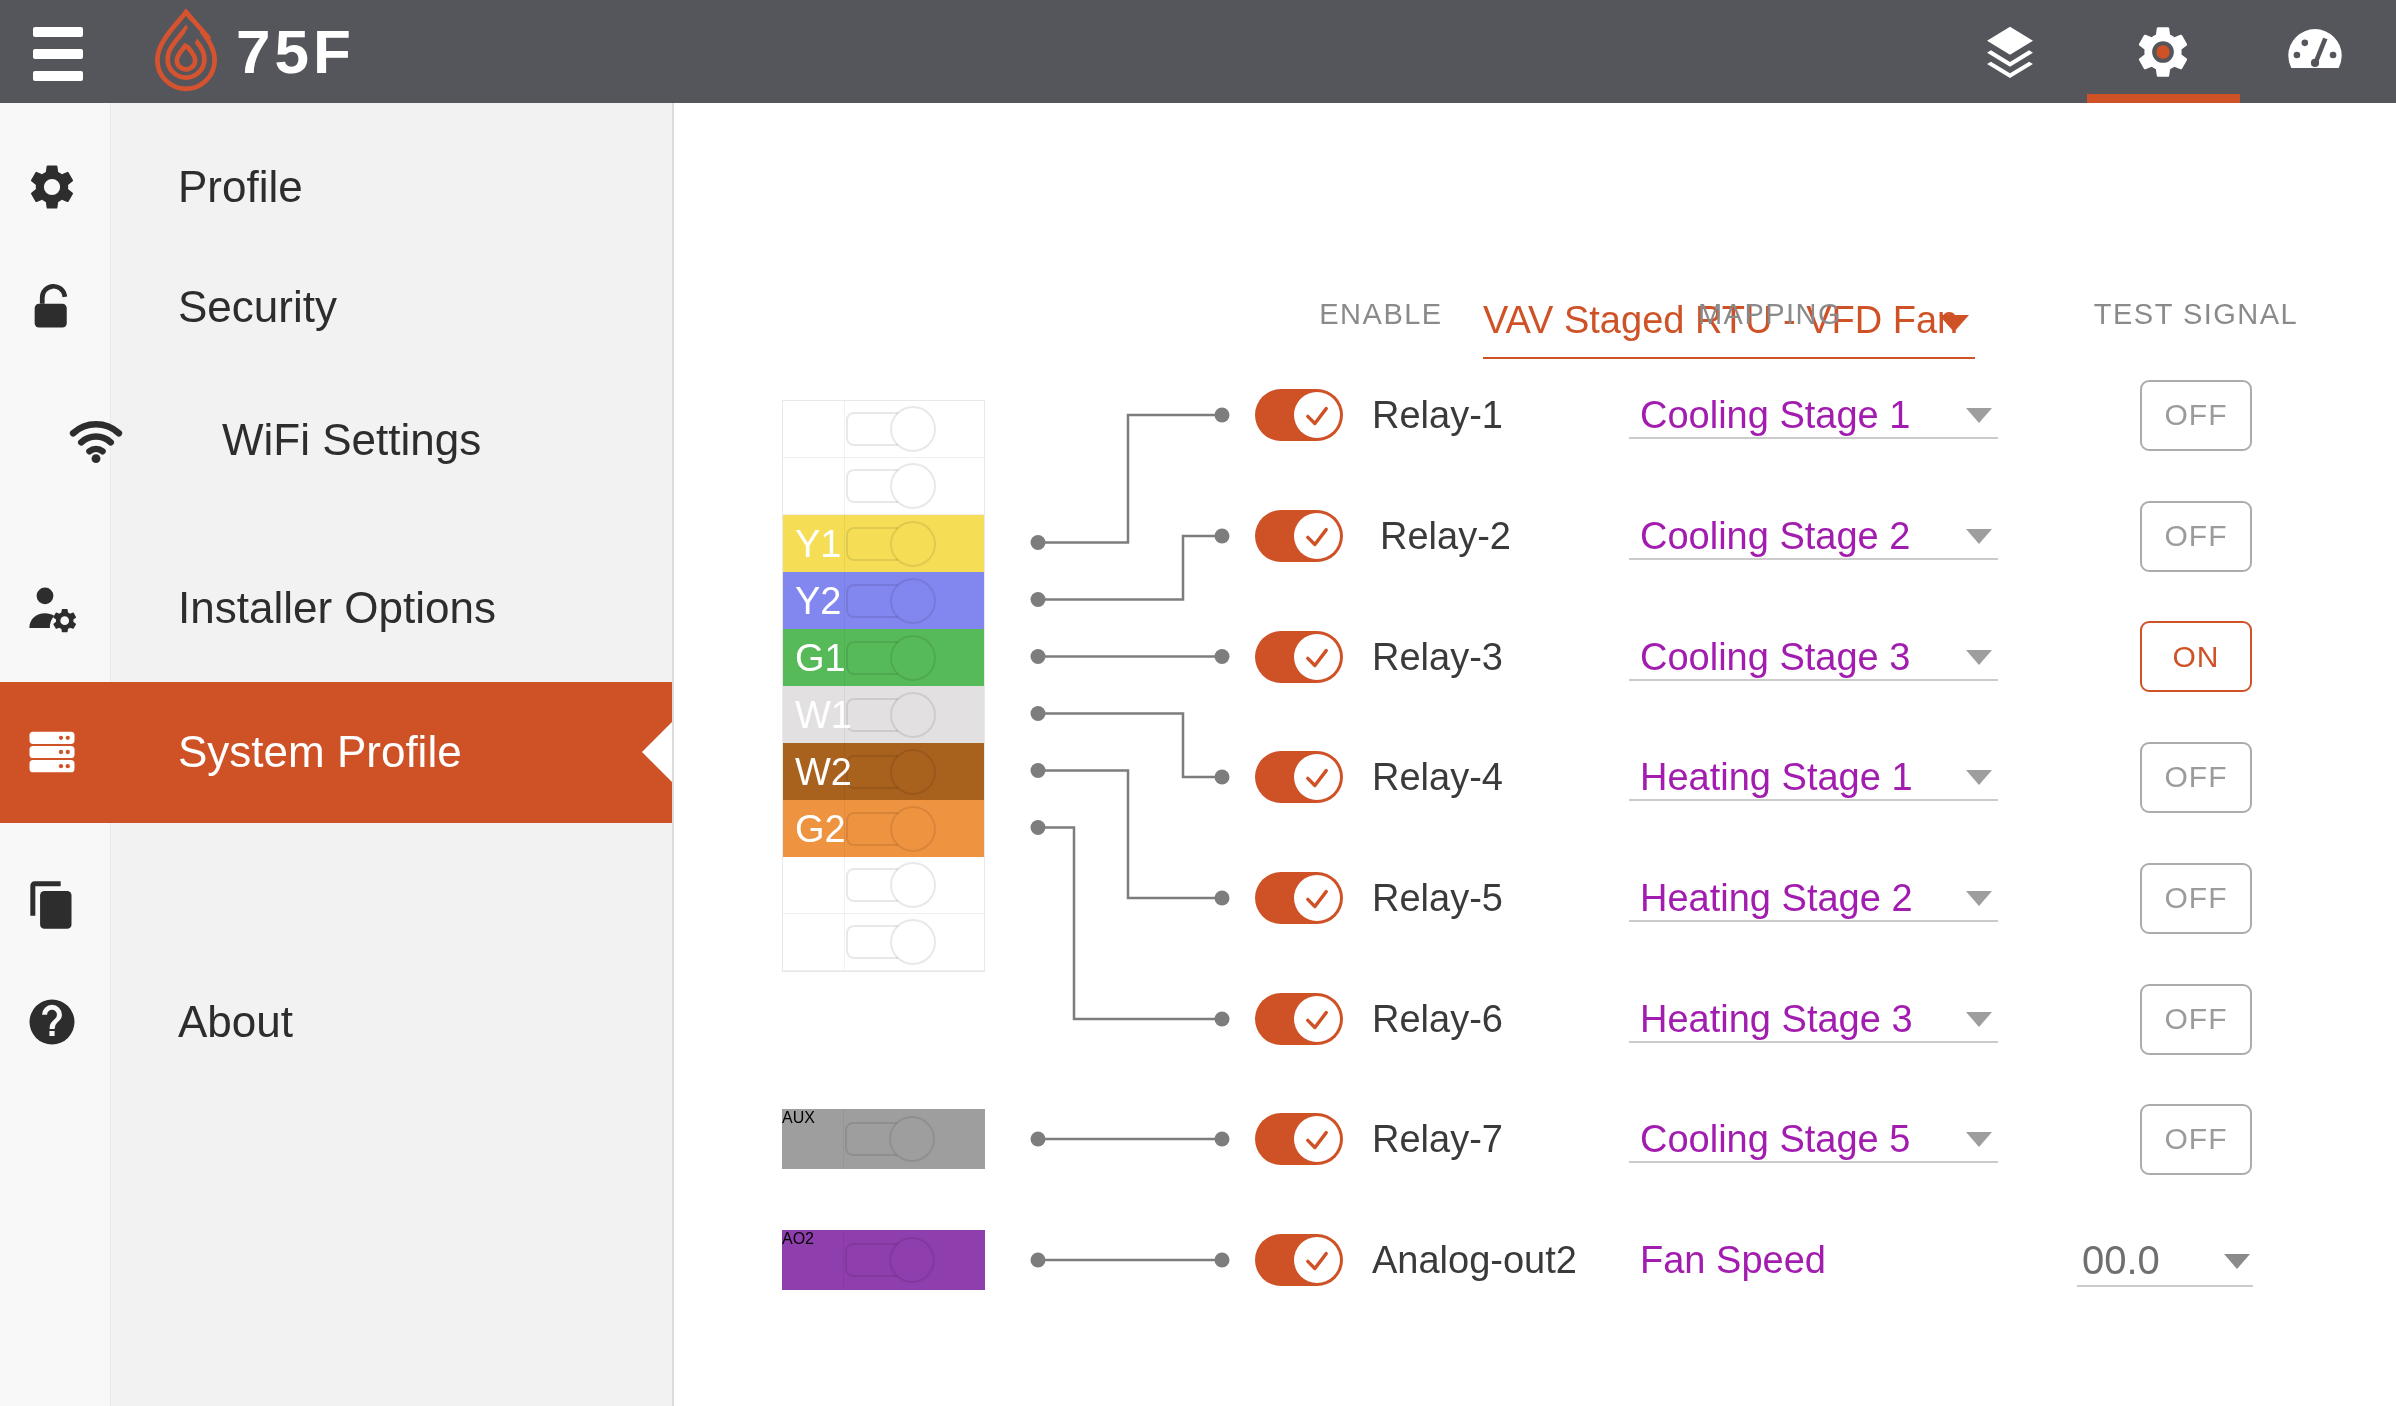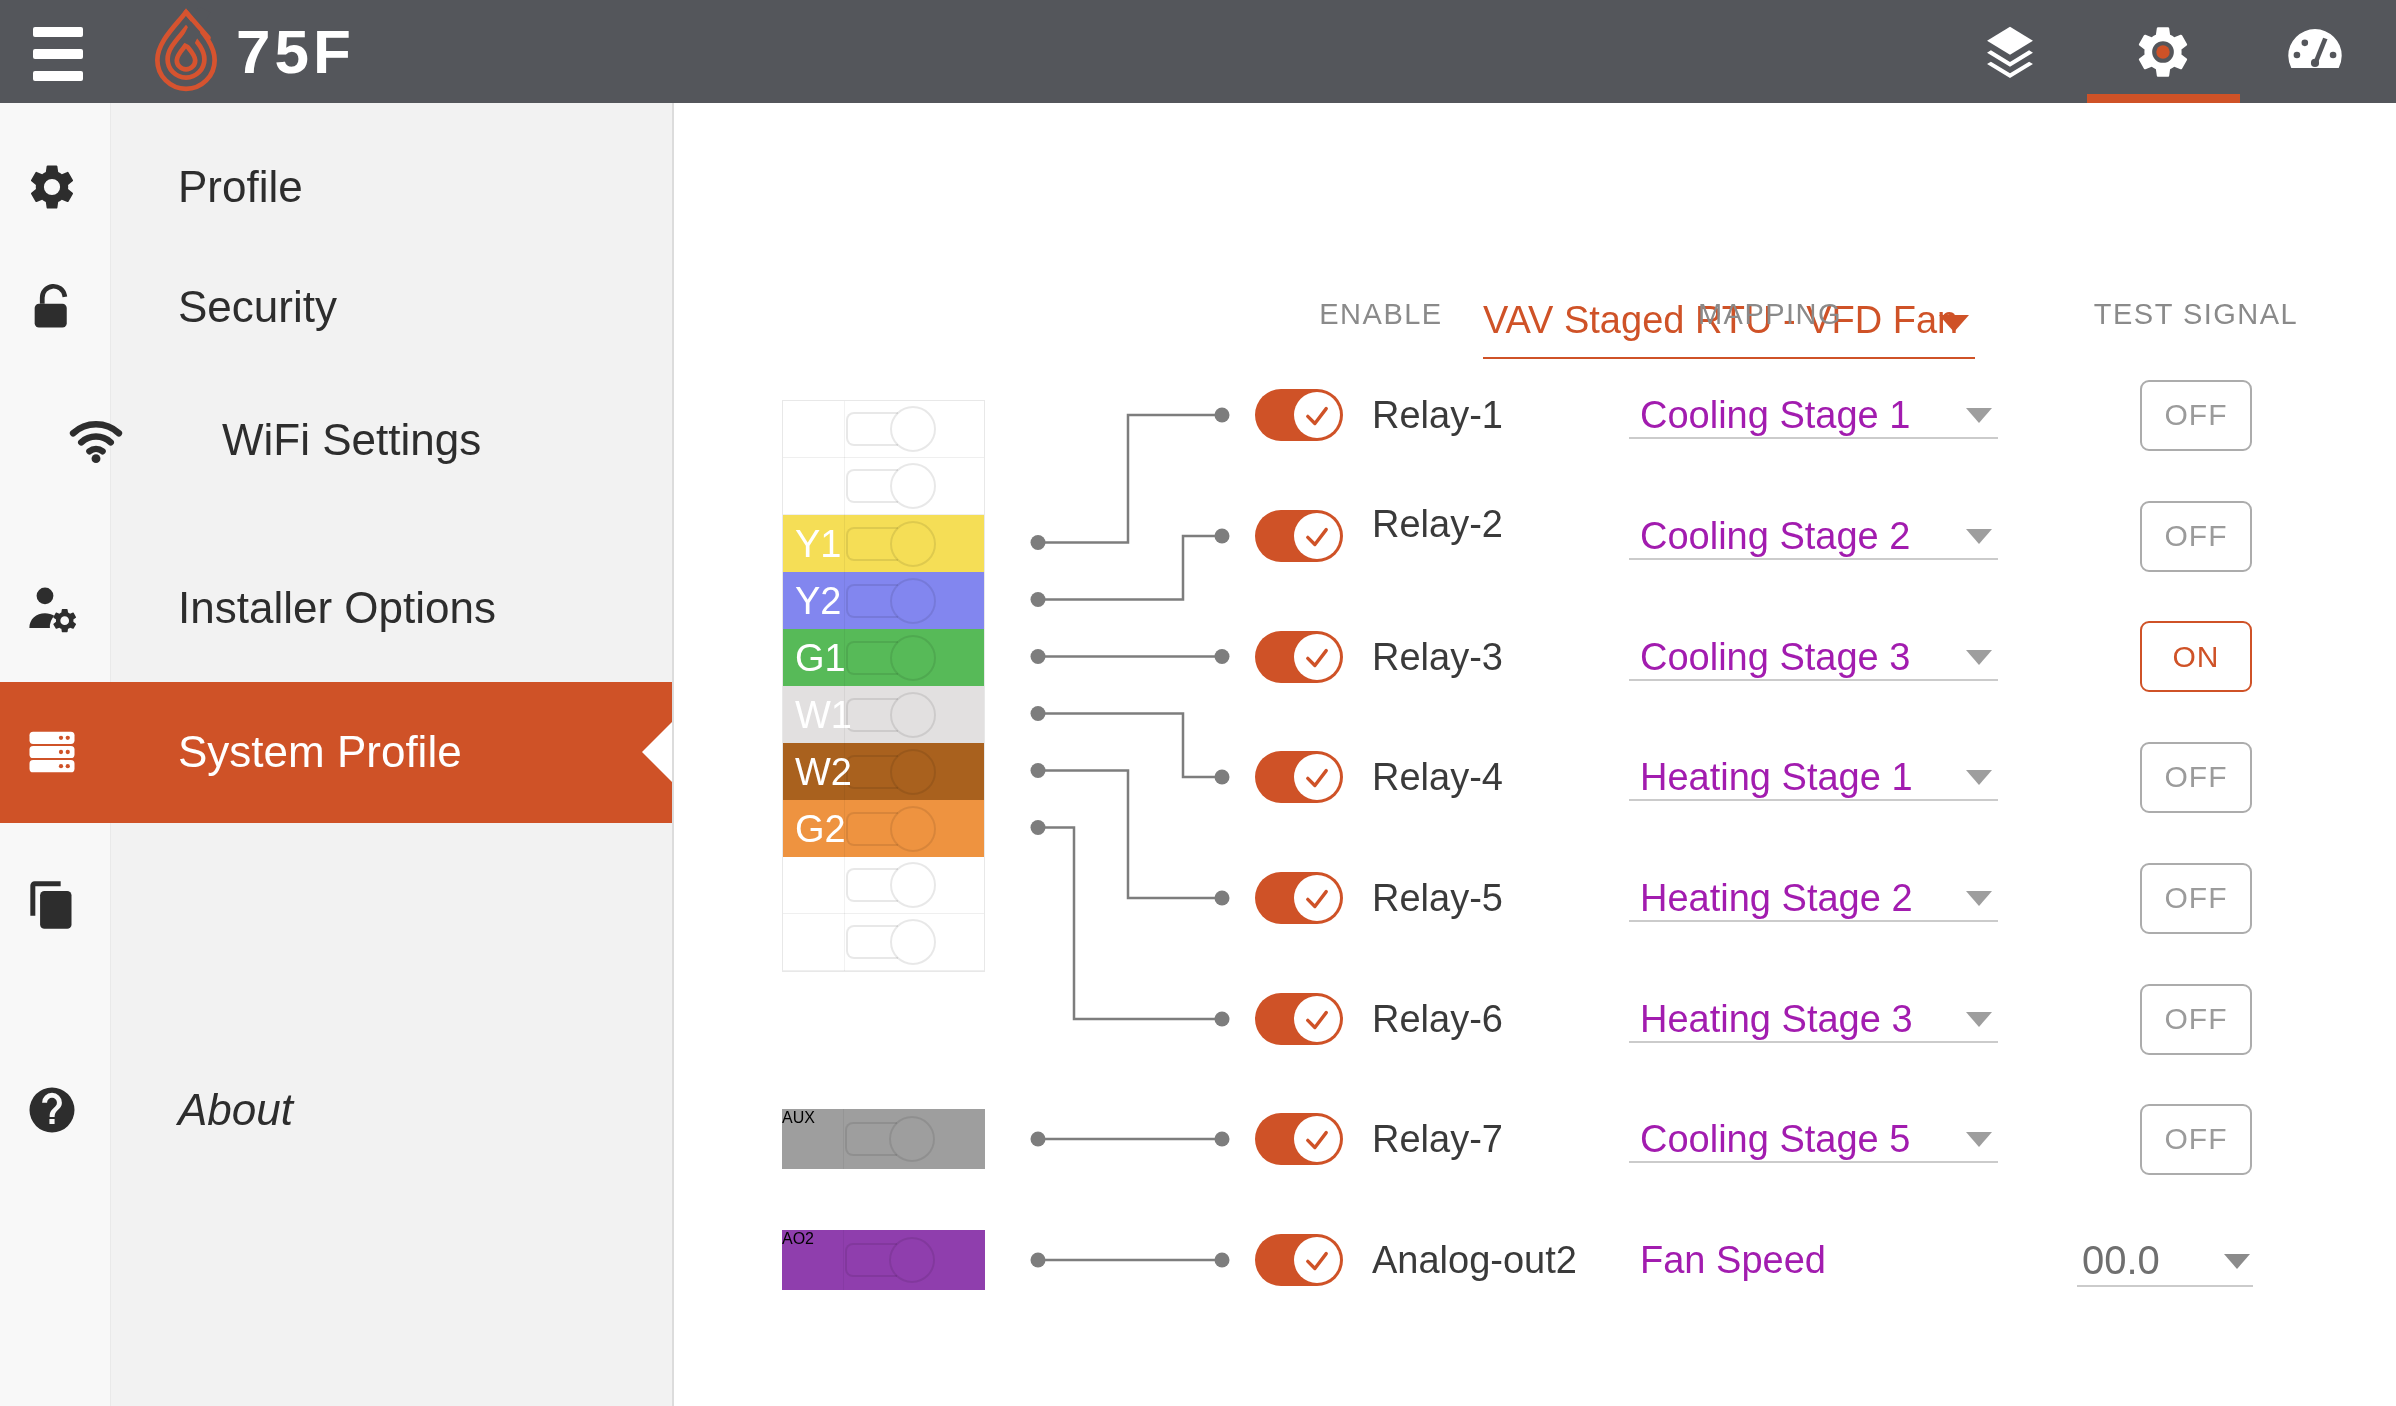--- a/index.html
+++ b/index.html
@@ -192,21 +192,21 @@
         <div class="notch"></div>
       </div>
       <div class="side-item" style="top: 757px;">
         <span class="icon">
           <svg width="52" height="52" viewBox="0 0 24 24" fill="currentColor">
             <path d="M16 1H4a2 2 0 0 0-2 2v14h2.3V3.3H16z"></path>
             <rect x="6.5" y="5.5" width="14.5" height="17.5" rx="2"></rect>
           </svg>
         </span>
       </div>
-      <div class="side-item" style="top: 962px; font-style: italic;">
+      <div class="side-item" style="top: 874px;">
         <span class="icon">
           <svg width="54" height="54" viewBox="0 0 24 24" fill="currentColor">
             <path d="M12 2a10 10 0 1 0 10 10A10 10 0 0 0 12 2zm1.15 16.2h-2.3V16h2.3zm2.35-7.1-1.03 1.06a3.9 3.9 0 0 0-1.32 3h-2.2v-.55c0-1.1.45-2.1 1.17-2.83l1.42-1.44a2.16 2.16 0 0 0 .66-1.56 2.2 2.2 0 0 0-4.4 0H7.6a4.4 4.4 0 0 1 8.8 0c0 .97-.39 1.85-.9 2.32z"></path>
           </svg>
         </span>
         <span class="lbl">About</span>
       </div>
     </nav>
 </aside>
 
@@ -314,21 +314,21 @@
     <div class="map-caret" style="top: 408px;"></div>
     <div class="map-uline" style="top: 437px;"></div>
     <div class="test-btn" style="top: 379.5px;">OFF</div>
     <div class="toggle" style="top: 510px;">
       <div class="knob">
         <svg width="34" height="34" viewBox="0 0 24 24">
           <polyline points="5.5,13 10.5,18 18.5,7.5" fill="none" stroke="#CF5227" stroke-width="2.4" stroke-linecap="round" stroke-linejoin="round"></polyline>
         </svg>
       </div>
     </div>
-    <div class="out-lbl" style="top: 524px;">Relay-2</div>
+    <div class="out-lbl" style="top: 536px; margin-left: 8px;">Relay-2</div>
     <div class="map-lbl map-dd" style="top: 536px;">Cooling Stage 2</div>
     <div class="map-caret" style="top: 529px;"></div>
     <div class="map-uline" style="top: 558px;"></div>
     <div class="test-btn" style="top: 500.5px;">OFF</div>
     <div class="toggle" style="top: 630.5px;">
       <div class="knob">
         <svg width="34" height="34" viewBox="0 0 24 24">
           <polyline points="5.5,13 10.5,18 18.5,7.5" fill="none" stroke="#CF5227" stroke-width="2.4" stroke-linecap="round" stroke-linejoin="round"></polyline>
         </svg>
       </div>

